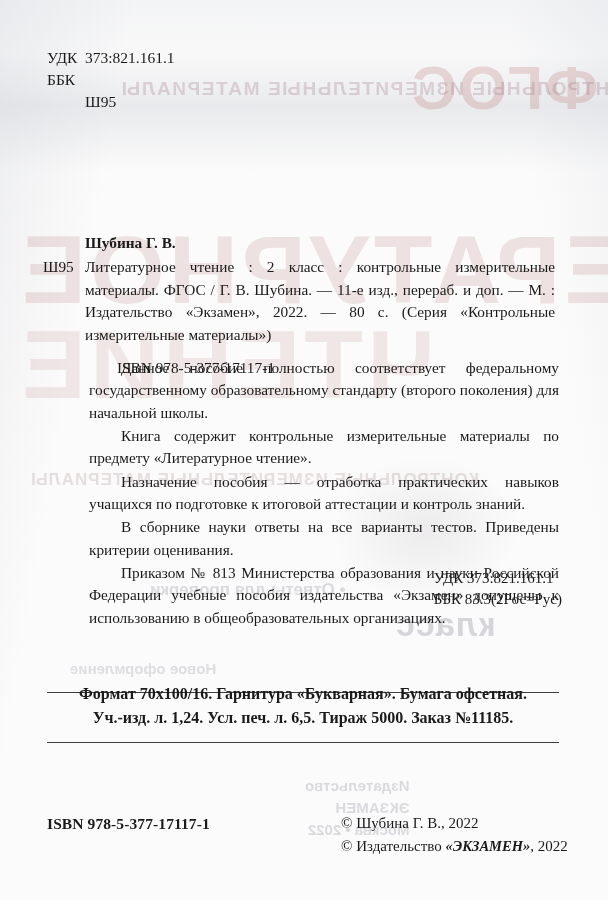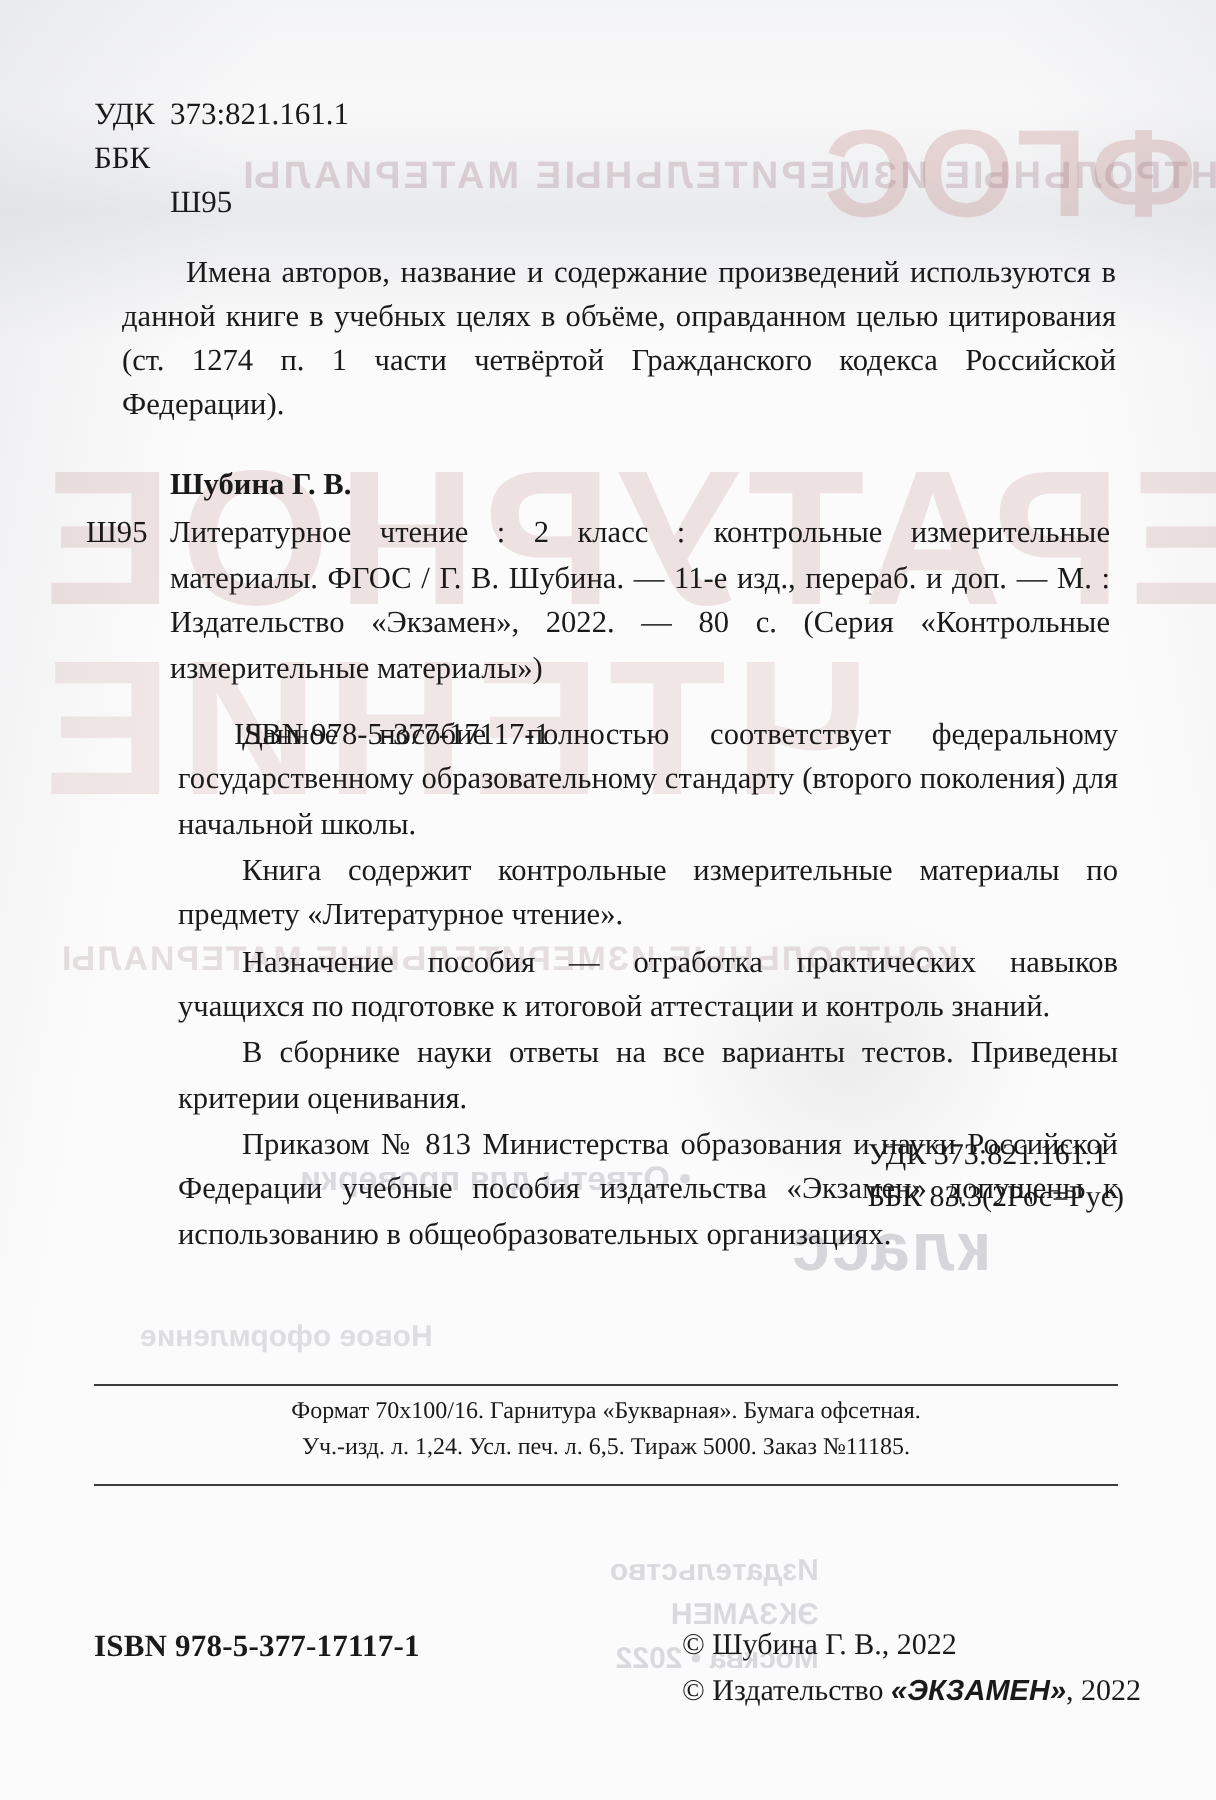--- a/index.html
+++ b/index.html
@@ -218,25 +218,26 @@
     left: 47px;
     width: 512px;
     height: 0;
     border-top: 1.4px solid #3c3c3c;
   }
   .rule-top { top: 692px; }
   .rule-bottom { top: 742px; }
   .imprint {
     position: absolute;
     left: 47px;
-    top: 697px;
+    top: 682px;
     width: 512px;
     text-align: center;
-    font-size: 12px;
+    font-size: 16px;
     line-height: 1.48;
+    font-weight: bold;
   }
 
   
   .footer-isbn {
     position: absolute;
     left: 47px;
     top: 815px;
     font-weight: bold;
     font-size: 15.5px;
     letter-spacing: 0.1px;
@@ -244,21 +245,21 @@
   .footer-copy {
     position: absolute;
     left: 341px;
     top: 812px;
     font-size: 15px;
     line-height: 1.55;
   }
   .pub-mark {
     font-weight: bold;
     font-style: italic;
-    font-family: Liberation Sans, sans-serif;
+    font-family: Liberation Serif, serif;
     font-size: 14.5px;
     text-align: center;
   }
 </style>
 </head>
 <body>
 
 <div class="paper"></div>
 <div class="scan-shade"></div>
 
@@ -281,21 +282,20 @@
     <div class="cm-row">
       <span class="cm-key">УДК</span>
       <span class="cm-val">373:821.161.1</span>
     </div>
     <div class="cm-row">
       <span class="cm-key">ББК</span>
     </div>
     <div class="cm-indent">Ш95</div>
   </div>
 
-  <div class="disclaimer">Имена авторов, название и содержание произведений используются в данной книге в учебных целях в объёме, оправданном целью цитирования (ст. 1274 п. 1 части четвёртой Гражданского кодекса Российской Федерации).</div>
 
   <div class="biblio">
     <div class="biblio-author">Шубина Г. В.</div>
     <div class="biblio-body">
       <span class="biblio-sigla">Ш95</span>
       <span>Литературное чтение : 2 класс : контрольные измерительные материалы. ФГОС / Г. В. Шубина. — 11-е изд., перераб. и доп. — М. : Издательство «Экзамен», 2022. — 80 с. (Серия «Контрольные измерительные материалы»)</span>
     </div>
     <div class="biblio-isbn">ISBN 978-5-377-17117-1</div>
   </div>
 

